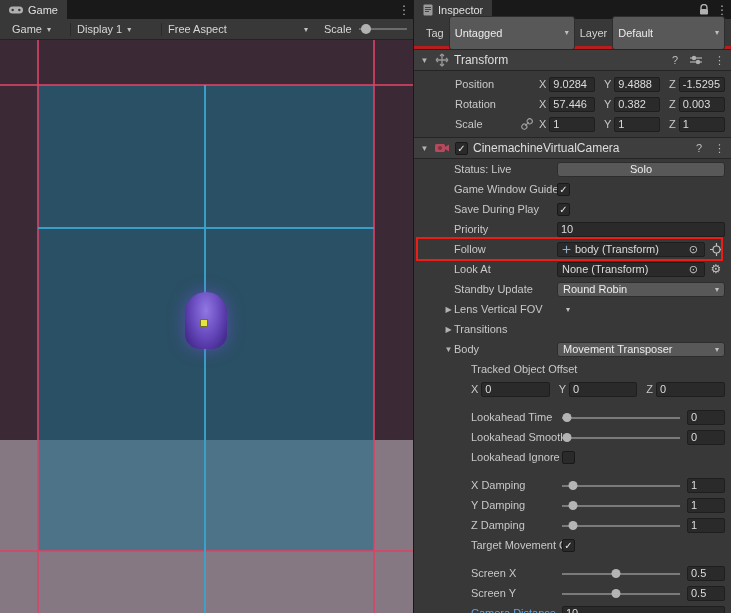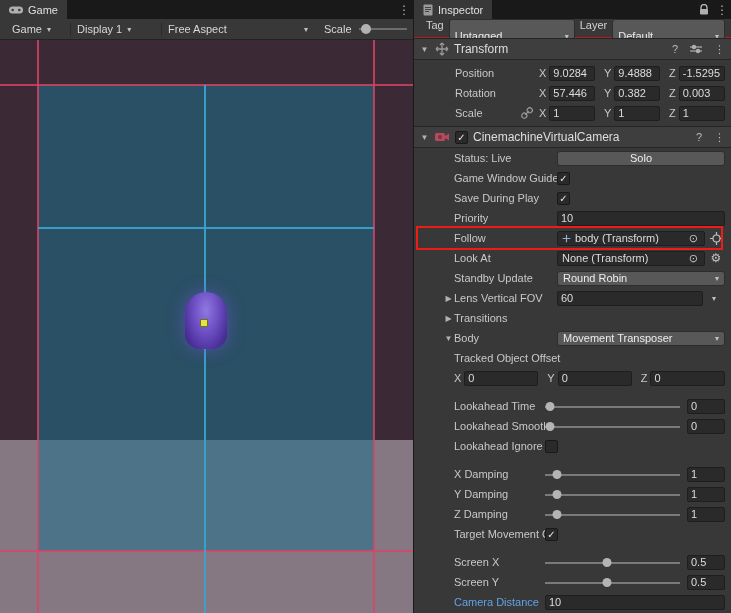--- a/index.html
+++ b/index.html
@@ -26,38 +26,38 @@
 .light-band{position:absolute;left:0;right:0;top:400px;bottom:0;background:#857882}
 .softzone{position:absolute;left:38px;top:45px;width:336px;height:466px;background:rgba(30,112,140,.55)}
 .pk-h{position:absolute;left:0;right:0;height:2px;background:rgba(219,66,102,.8)}
 .pk-v{position:absolute;top:0;bottom:0;width:2px;background:rgba(219,66,102,.8)}
 .cy-v{position:absolute;width:2px;background:rgba(57,162,206,.95)}
 .cy-h{position:absolute;height:2px;background:rgba(57,162,206,.95)}
 .ghost{position:absolute;left:185px;top:252px;width:42px;height:57px;border-radius:21px 21px 15px 15px;background:radial-gradient(ellipse at 50% 32%,#9077e2 0%,#6a4cc0 45%,#4b2f97 78%,#3a2378 100%);box-shadow:0 0 16px rgba(116,84,226,.55)}
 .ghost-dot{position:absolute;left:200px;top:279px;width:8px;height:8px;background:#e6e23e;border:1px solid #6f6f2a}
 
 .inspector{flex:1;display:flex;flex-direction:column;background:#383838;overflow:hidden;min-width:0}
-.tag-row{height:19px;flex:0 0 auto;display:flex;gap:5px;padding:0 6px 0 12px;border-bottom:1px solid #b91c1c}
+.tag-row{height:30px;flex:0 0 auto;display:flex;align-items:center;gap:5px;padding:0 6px 0 12px;border-bottom:3px solid #b91c1c}
 .mini-drop{height:15px;background:#585858;border:1px solid #2d2d2d;border-radius:3px;display:flex;align-items:center;gap:11px;padding:16px 5px;color:#ececec;overflow:hidden;white-space:nowrap}
 .mini-drop .caret{margin-left:auto}
 .comp-header{height:22px;flex:0 0 auto;background:#3e3e3e;border-top:1px solid #252525;border-bottom:1px solid #252525;display:flex;align-items:center;gap:5px;padding:0 6px 0 5px}
 .fold{width:11px;flex:0 0 auto;font-size:8px;color:#b2b2b2;text-align:center}
 .comp-title{font-weight:normal;font-size:12px;color:#dedede;flex:1;white-space:nowrap;overflow:hidden}
 .hicon{color:#bdbdbd;margin-left:7px;font-size:11px;display:flex;align-items:center}
 .t-body{padding:3px 0;flex:0 0 auto}
 .t-row{display:flex;align-items:center;height:20px;padding:0 6px 0 41px}
 .t-lbl{flex:0 0 84px;display:flex;align-items:flex-end;justify-content:space-between;color:#c8c8c8;padding-right:6px;white-space:nowrap;overflow:hidden}
 .axis{display:flex;align-items:center;flex:1;min-width:0}
 .axis+.axis{margin-left:9px}
 .axl{flex:0 0 auto;margin-right:3px;color:#c8c8c8}
 .field{height:15px;background:#2a2a2a;border:1px solid #1e1e1e;border-radius:2px;display:flex;align-items:center;padding:0 3px;color:#dcdcdc;overflow:hidden;white-space:nowrap}
 .axis .field{flex:1;min-width:0}
 .c-row{display:flex;align-items:center;height:20px;flex:0 0 auto;padding:0 6px 0 29px;position:relative}
 .c-lbl{flex:0 0 103px;color:#c8c8c8;overflow:hidden;white-space:nowrap}
-.c-row.sub{padding-left:29px}
+.c-row.sub{padding-left:46px}
 .c-row.sub .c-lbl{flex:0 0 91px}
 .ctl{flex:1;display:flex;align-items:center;min-width:0}
 .btn{flex:1;height:15px;background:#585858;border:1px solid #2d2d2d;border-radius:3px;display:flex;align-items:center;justify-content:center;color:#ececec}
 .popup{flex:1;min-width:0;height:15px;background:#585858;border:1px solid #2d2d2d;border-radius:3px;display:flex;align-items:center;gap:4px;padding:0 5px;color:#ececec;overflow:hidden;white-space:nowrap}
 .popup .caret{margin-left:auto}
 .cbx{width:13px;height:13px;background:#2a2a2a;border:1px solid #191919;border-radius:2px;display:flex;align-items:center;justify-content:center;font-size:10px;color:#e6e6e6;flex:0 0 auto}
 .obj{flex:1;min-width:0;height:15px;background:#2a2a2a;border:1px solid #1e1e1e;border-radius:2px;display:flex;align-items:center;gap:4px;padding:0 6px 0 4px;color:#dcdcdc;overflow:hidden;white-space:nowrap}
 .obj .picker{margin-left:auto;color:#c4c4c4;font-size:11px}
 .side-icon{flex:0 0 18px;display:flex;align-items:center;justify-content:center;color:#c0c0c0;margin-left:2px;font-size:12px}
 .slider{position:relative;flex:1;height:13px;margin-right:7px;min-width:0}
@@ -338,21 +338,20 @@
           <span>Round Robin</span>
           <span class="caret">▾</span>
         </div>
       </div>
     </div>
 
     <div class="c-row">
       <span class="fold">▶</span>
       <span class="c-lbl">Lens Vertical FOV</span>
       <div class="ctl">
-        <div class="field full">60</div>
         <span class="lens-dd caret">▾</span>
       </div>
     </div>
 
     <div class="c-row">
       <span class="fold">▶</span>
       <span class="c-lbl">Transitions</span>
     </div>
 
     <div class="c-row">

